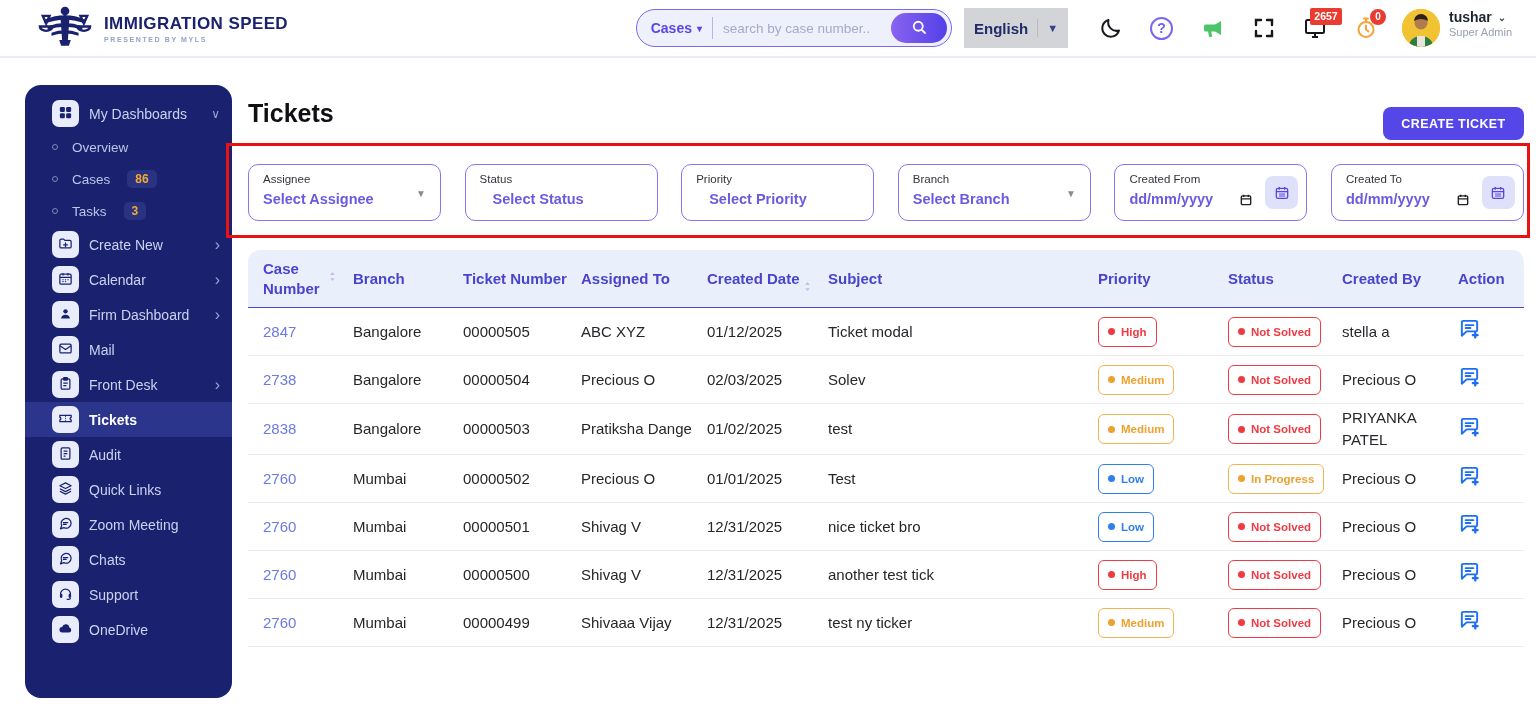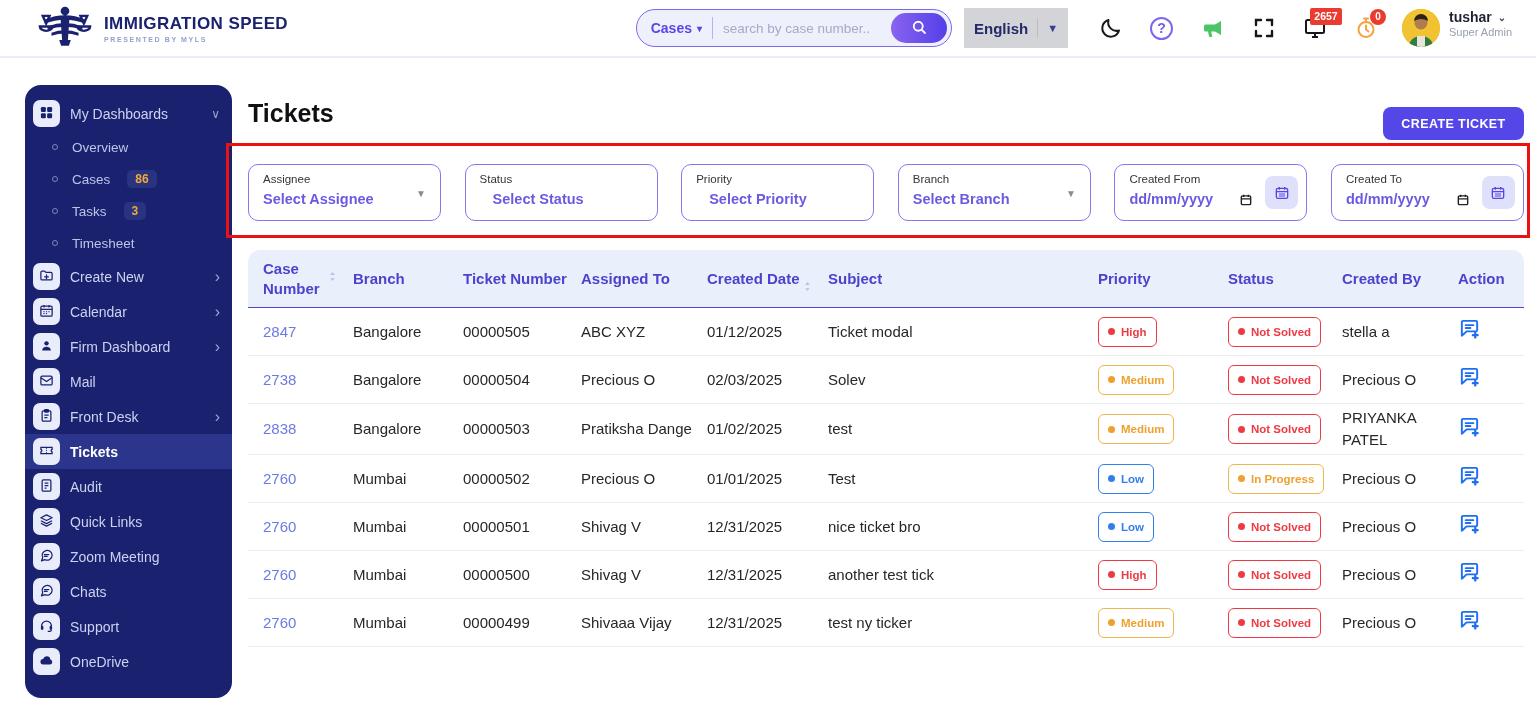--- a/index.html
+++ b/index.html
@@ -43,21 +43,21 @@
 
   .user-block { display:flex; align-items:flex-start; gap:9px; margin-left:24px; cursor:pointer; }
   .avatar { width:38px; height:38px; border-radius:50%; background:#f1c232; overflow:hidden; flex:none; }
   .user-name { font-size:14px; font-weight:800; color:#1d2430; display:flex; align-items:center; gap:6px; }
   .user-name .car { font-size:10px; color:#444; }
   .user-role { font-size:11px; color:#98a0ae; margin-top:1px; }
 
   
   .sidebar { position:absolute; left:25px; top:85px; width:207px; height:613px; background:#1a2270;
              border-radius:16px; padding:11px 0 8px; z-index:6; overflow:hidden; }
-  .nav-item { display:flex; align-items:center; height:35px; padding:0 12px 0 8px; gap:10px;
+  .nav-item { display:flex; align-items:center; height:35px; padding:0 12px 0 27px; gap:10px;
               color:#ccd2ef; font-size:14px; cursor:pointer; }
   .nav-item.sub { height:32px; padding-left:27px; font-size:13.5px; color:#bdc4e8; }
   .nav-item.active { background:#2c358c; color:#fff; font-weight:700; }
   .nav-chip { width:27px; height:27px; border-radius:7px; background:#e9ecfb; color:#1a2270;
               display:flex; align-items:center; justify-content:center; flex:none; }
   .nav-chip svg { width:15px; height:15px; }
   .nav-bullet { width:6px; height:6px; border:1.5px solid #7d86bb; border-radius:50%; flex:none; margin-right:4px; }
   .nav-badge { background:#2a337f; color:#f2a93b; font-weight:800; font-size:12px;
                padding:2px 8px; border-radius:5px; margin-left:7px; }
   .chev { margin-left:auto; color:#9aa3d6; font-size:12px; line-height:1; }
@@ -258,26 +258,20 @@
       </div>
 
       <div class="nav-item sub">
 
         <span class="nav-bullet"></span>
         <span class="nav-label">Tasks</span>
         <span class="nav-badge">3</span>
 
       </div>
 
-      <div class="nav-item sub">
-
-        <span class="nav-bullet"></span>
-        <span class="nav-label">Timesheet</span>
-
-      </div>
 
       <div class="nav-item">
         <span class="nav-chip">
           <span class="nav-ic"><svg viewBox="0 0 24 24" fill="none" stroke="currentColor" stroke-width="2" stroke-linejoin="round">
               <path d="M3 7a2 2 0 0 1 2-2h4l2 2h8a2 2 0 0 1 2 2v8a2 2 0 0 1-2 2H5a2 2 0 0 1-2-2z"></path>
               <path d="M12 11v6M9 14h6" stroke-linecap="round"></path>
             </svg></span>
         </span>
 
         <span class="nav-label">Create New</span>

